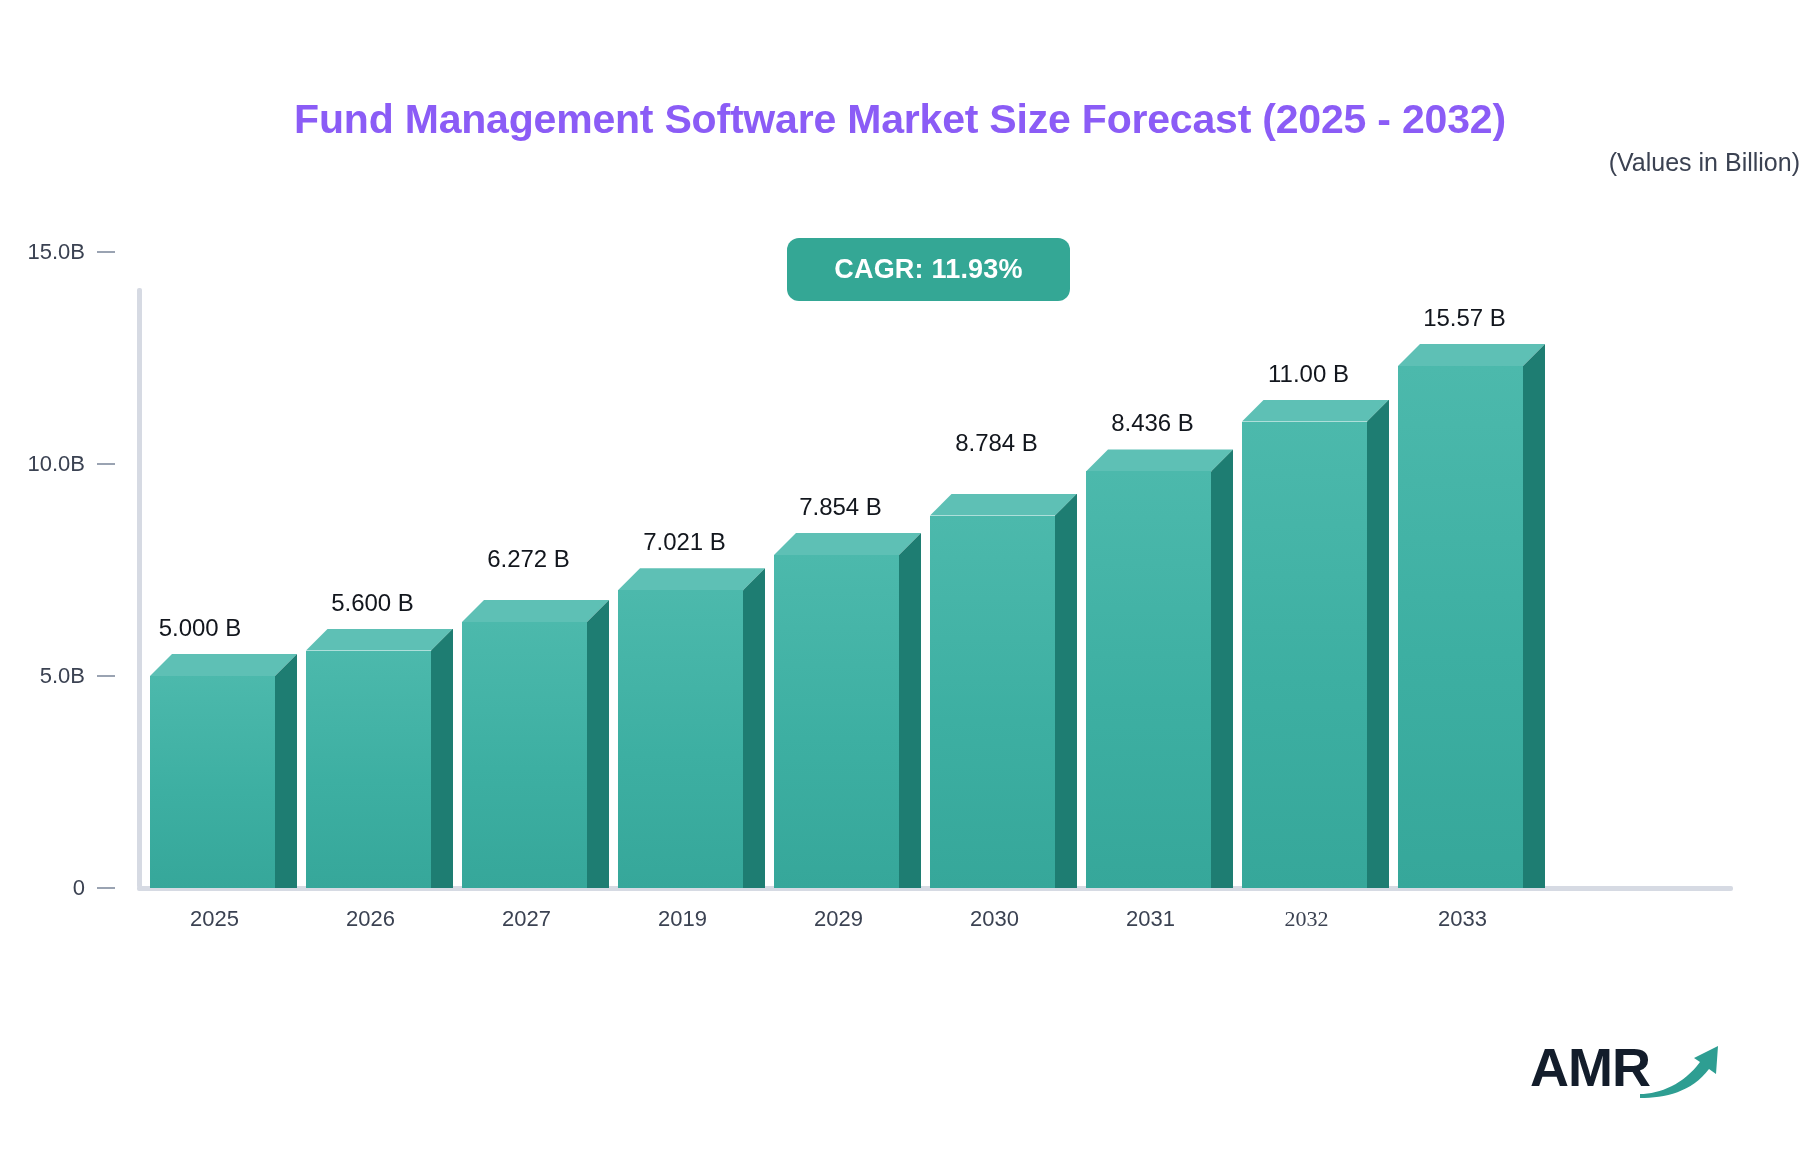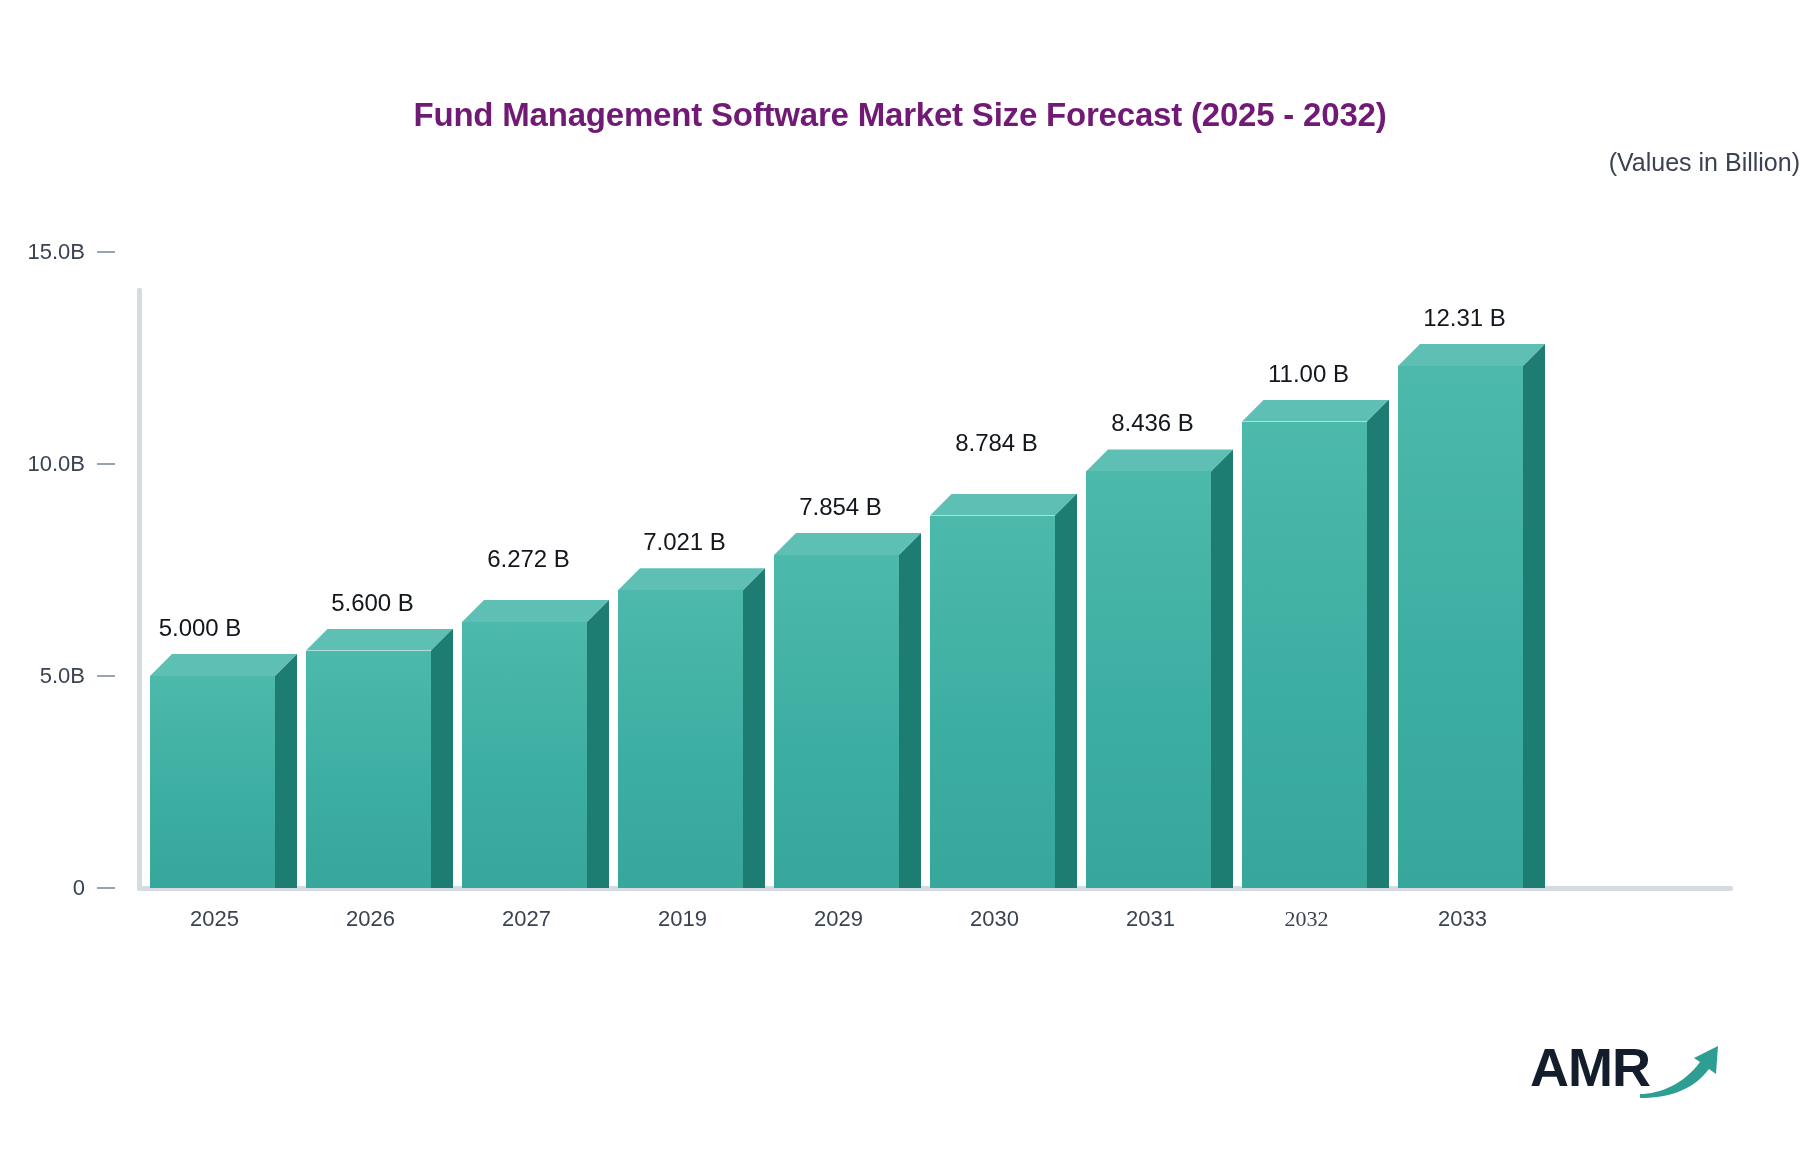--- a/index.html
+++ b/index.html
@@ -21,23 +21,23 @@
     background: #ffffff;
   }
 
   
   #chart-title {
     position: absolute;
     left: 0;
     right: 0;
     top: 96px;
     text-align: center;
-    font-size: 33px;
+    font-size: 41px;
     font-weight: bold;
-    color: #701a75;
+    color: #8b5cf6;
     letter-spacing: -0.2px;
     white-space: nowrap;
   }
   #chart-subtitle {
     position: absolute;
     left: 0;
     right: 0;
     top: 148px;
     text-align: right;
     font-size: 25px;
@@ -165,20 +165,23 @@
   }
 </style>
 </head>
 <body>
 
 <div id="stage">
 
   <div id="chart-title">Fund Management Software Market Size Forecast (2025 - 2032)</div>
   <div id="chart-subtitle">(Values in Billion)</div>
 
+  <div id="cagr-badge">
+    <span>CAGR: 11.93%</span>
+  </div>
 
   <div id="plot">
     <div id="y-axis-line"></div>
     <div id="x-axis-line"></div>
     <div id="y-ticks">
         <div class="y-tick-label" style="top: 888px; left: 0px; right: auto; width: 85px;">0</div>
         <div class="y-tick-mark" style="top: 888px; left: 97px;"></div>
         <div class="y-tick-label" style="top: 676px; left: 0px; right: auto; width: 85px;">5.0B</div>
         <div class="y-tick-mark" style="top: 676px; left: 97px;"></div>
         <div class="y-tick-label" style="top: 464px; left: 0px; right: auto; width: 85px;">10.0B</div>
@@ -233,21 +236,21 @@
           <div style="position: absolute; left: 0px; top: 0px; width: 147px; height: 22px; background: rgb(94, 192, 181); clip-path: polygon(0px 22px, 22px 0px, 147px 0px, 125px 22px);"></div>
           <div class="bar-side" style="left: 125px; top: 0px; width: 22px; height: 488.4px; bottom: auto; clip-path: polygon(0px 22px, 22px 0px, 22px 488.4px, 0px 488.4px);"></div>
           <div class="bar-face" style="left: 0px; top: 22px; width: 125px; height: 466.4px; bottom: auto;"></div>
         </div>
         <div class="bar-value-label" style="left: 1308.5px; top: 359.6px;">11.00 B</div>
         <div class="bar-group" style="left: 1398px; top: 344.056px; width: 147px; height: 543.944px; bottom: auto;">
           <div style="position: absolute; left: 0px; top: 0px; width: 147px; height: 22px; background: rgb(94, 192, 181); clip-path: polygon(0px 22px, 22px 0px, 147px 0px, 125px 22px);"></div>
           <div class="bar-side" style="left: 125px; top: 0px; width: 22px; height: 543.944px; bottom: auto; clip-path: polygon(0px 22px, 22px 0px, 22px 543.944px, 0px 543.944px);"></div>
           <div class="bar-face" style="left: 0px; top: 22px; width: 125px; height: 521.944px; bottom: auto;"></div>
         </div>
-        <div class="bar-value-label" style="left: 1464.5px; top: 304.056px;">12.31 B</div>
+        <div class="bar-value-label" style="left: 1464.5px; top: 304.056px;">15.57 B</div>
       </div>
     <div id="x-ticks">
         <div class="x-tick-label" style="left: 214.5px;">2025</div>
         <div class="x-tick-label" style="left: 370.5px;">2026</div>
         <div class="x-tick-label" style="left: 526.5px;">2027</div>
         <div class="x-tick-label" style="left: 682.5px;">2019</div>
         <div class="x-tick-label" style="left: 838.5px;">2029</div>
         <div class="x-tick-label" style="left: 994.5px;">2030</div>
         <div class="x-tick-label" style="left: 1150.5px;">2031</div>
         <div class="x-tick-label" style="left: 1306.5px; font-family: Liberation Serif, serif;">2032</div>

